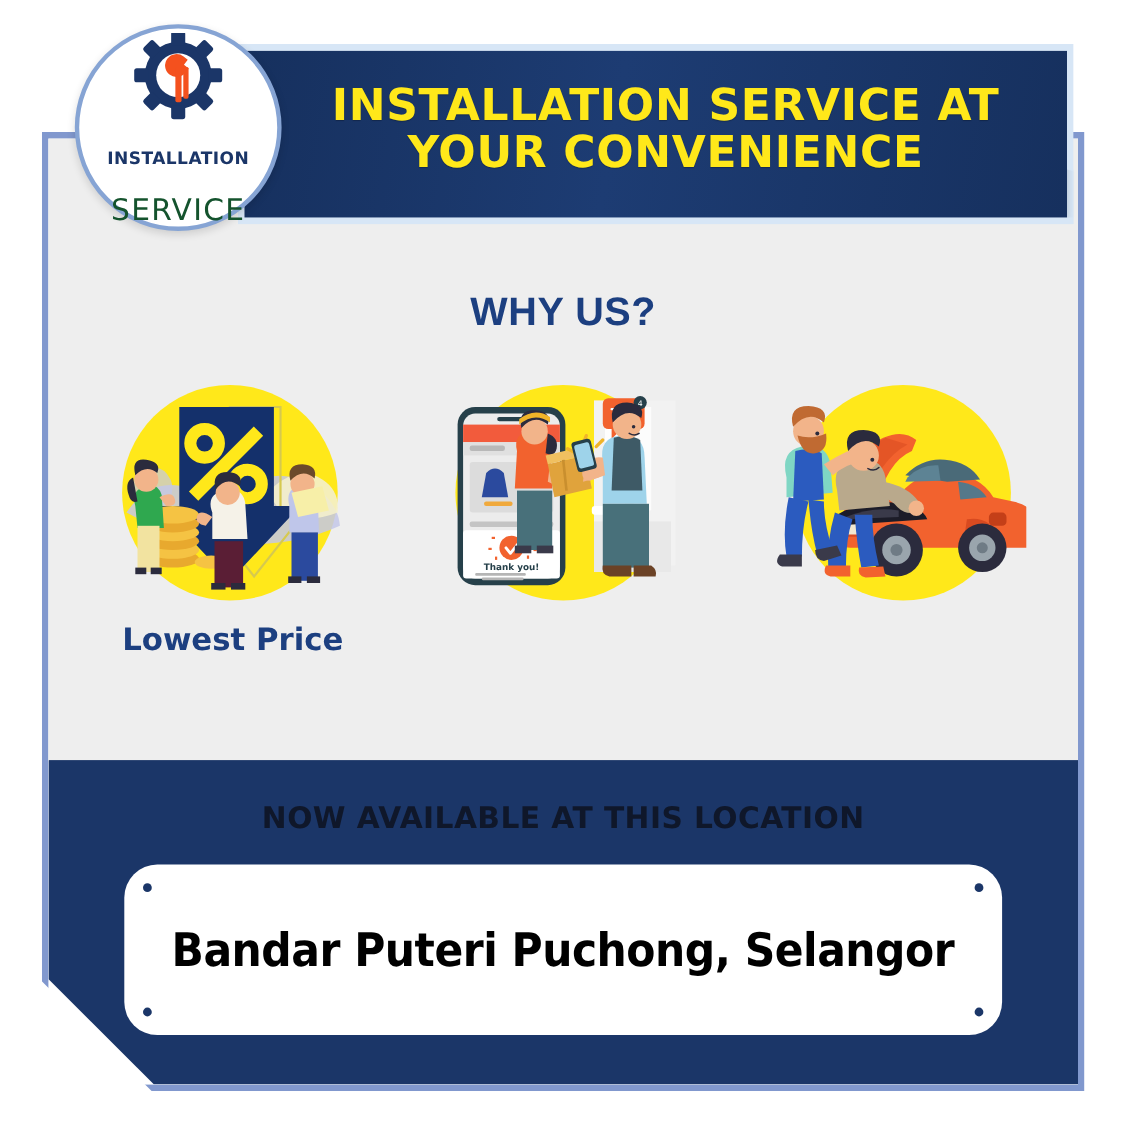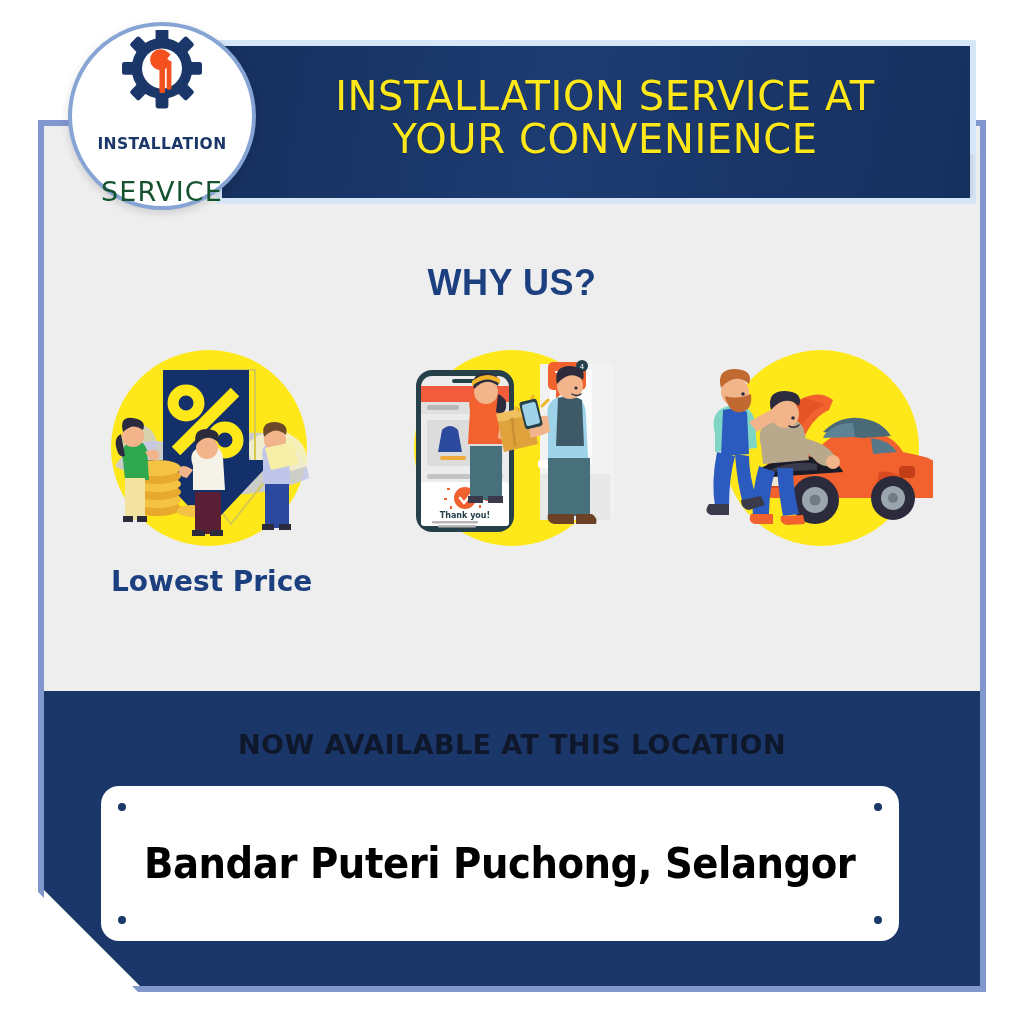--- a/index.html
+++ b/index.html
@@ -81,21 +81,21 @@
     top: 40px;
     width: 760px;
     height: 164px;
     background: #d7e6f6;
     clip-path: polygon(0 0, 100% 0, 100% 114px, 100% 114px, 930px 100%, 0 100%);
     z-index: 5;
   }
   .header-title {
     color: #ffe81a;
     font-family: "DejaVu Sans", sans-serif;
-    font-weight: normal;
+    font-weight: bold;
     font-size: 40px;
     line-height: 1.08;
     letter-spacing: 0.6px;
     text-align: center;
     padding-left: 48px;
     padding-right: 30px;
     padding-bottom: 8px;
     text-shadow: 0 1px 1px rgba(0,0,0,0.25);
     white-space: pre-line;
   }
@@ -193,26 +193,26 @@
     text-align: center;
     font-family: "DejaVu Sans", sans-serif;
     font-weight: bold;
     font-size: 27px;
     letter-spacing: 0.4px;
     color: #0f172a;
     z-index: 4;
   }
   .location-plate {
     position: absolute;
-    left: 101px;
+    left: 113px;
     top: 786px;
     width: 798px;
     height: 155px;
     background: #ffffff;
-    border-radius: 18px;
+    border-radius: 30px;
     z-index: 4;
     display: flex;
     align-items: center;
     justify-content: center;
   }
   .screw {
     position: absolute;
     width: 8px;
     height: 8px;
     border-radius: 50%;

